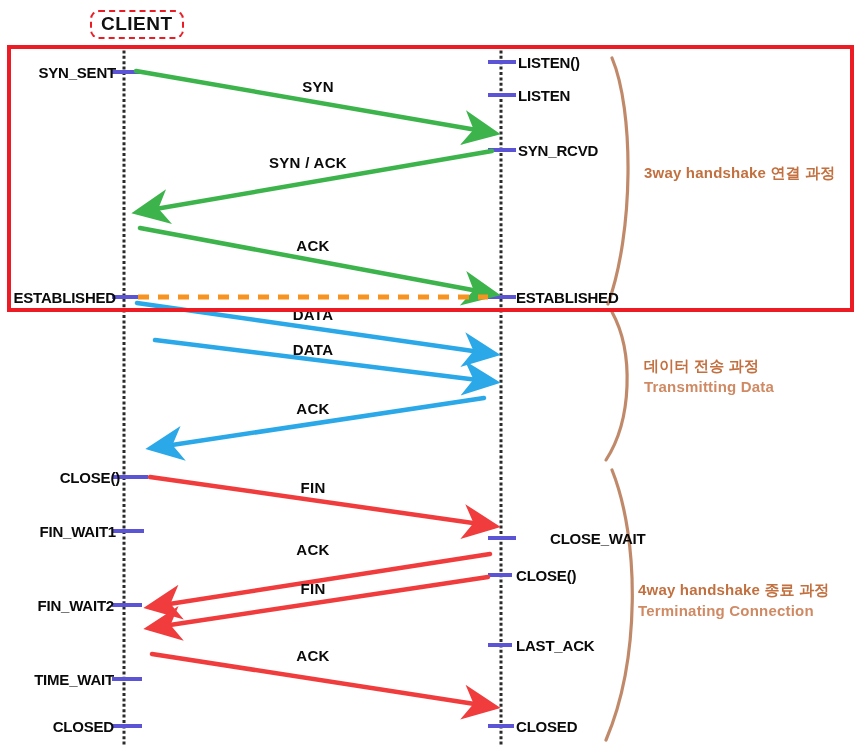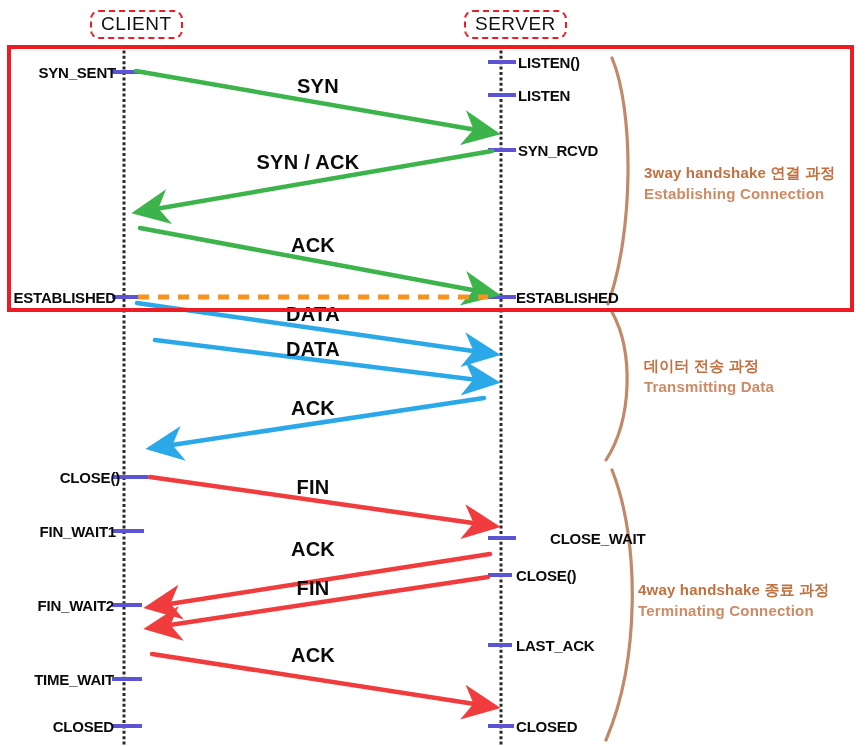--- a/index.html
+++ b/index.html
@@ -24,21 +24,21 @@
     width: 865px;
     height: 746px;
   }
   .actor-box {
     position: absolute;
     border: 2px dashed #ec1c24;
     border-radius: 9px;
     background: #ffffff;
     padding: 1px 9px 2px 9px;
     font-size: 19px;
-    font-weight: normal;
+    font-weight: bold;
     letter-spacing: 0.5px;
     color: #111111;
     font-family: "Liberation Sans", sans-serif;
     white-space: nowrap;
     text-align: center;
     line-height: 22px;
   }
   .state-label {
     position: absolute;
     font-size: 15px;
@@ -52,21 +52,21 @@
   .state-label.left {
     text-align: right;
     transform: translateY(-50%);
   }
   .state-label.right {
     text-align: left;
     transform: translateY(-50%);
   }
   .msg-label {
     position: absolute;
-    font-size: 20px;
+    font-size: 15px;
     font-weight: bold;
     color: #0a0a0a;
     font-family: "Liberation Sans", sans-serif;
     white-space: nowrap;
     text-align: center;
     transform: translate(-50%, -50%);
     letter-spacing: 0.3px;
   }
   .phase-note {
     position: absolute;
@@ -177,23 +177,20 @@
       <path d="M612,312 C634,352 632,420 606,460" fill="none" stroke="#c08a6a" stroke-width="3.2" stroke-linecap="round"></path>
     </g>
     <g>
       <path d="M612,470 C640,540 640,660 606,740" fill="none" stroke="#c08a6a" stroke-width="3.2" stroke-linecap="round"></path>
     </g>
   </svg>
 
   <div class="actor-box" style="left:90px; top:10px;">
     <span>CLIENT</span>
   </div>
-  <div class="actor-box" style="left:464px; top:10px;">
-    <span>SERVER</span>
-  </div>
 
   <div class="state-label left" style="right:749px; top:72px;">SYN_SENT</div>
   <div class="state-label left" style="right:749px; top:297px;">ESTABLISHED</div>
   <div class="state-label left" style="right:745px; top:477px;">CLOSE()</div>
   <div class="state-label left" style="right:749px; top:531px;">FIN_WAIT1</div>
   <div class="state-label left" style="right:751px; top:605px;text-align:center;">FIN_WAIT2</div>
   <div class="state-label left" style="right:751px; top:679px;">TIME_WAIT</div>
   <div class="state-label left" style="right:751px; top:726px;">CLOSED</div>
 
   <div class="state-label right" style="left:518px; top:62px;">LISTEN()</div>
@@ -211,21 +208,20 @@
   <div class="msg-label" style="left:313px; top:314px;">DATA</div>
   <div class="msg-label" style="left:313px; top:349px;">DATA</div>
   <div class="msg-label" style="left:313px; top:408px;">ACK</div>
   <div class="msg-label" style="left:313px; top:487px;">FIN</div>
   <div class="msg-label" style="left:313px; top:549px;">ACK</div>
   <div class="msg-label" style="left:313px; top:588px;">FIN</div>
   <div class="msg-label" style="left:313px; top:655px;">ACK</div>
 
   <div class="phase-note" style="left:644px; top:162px;">
     <span class="ko">3way handshake 연결 과정</span>
-    <span class="en">Establishing Connection</span>
   </div>
   <div class="phase-note" style="left:644px; top:355px;">
     <span class="ko">데이터 전송 과정</span>
     <span class="en">Transmitting Data</span>
   </div>
   <div class="phase-note" style="left:638px; top:579px;">
     <span class="ko">4way handshake 종료 과정</span>
     <span class="en">Terminating Connection</span>
   </div>
 

